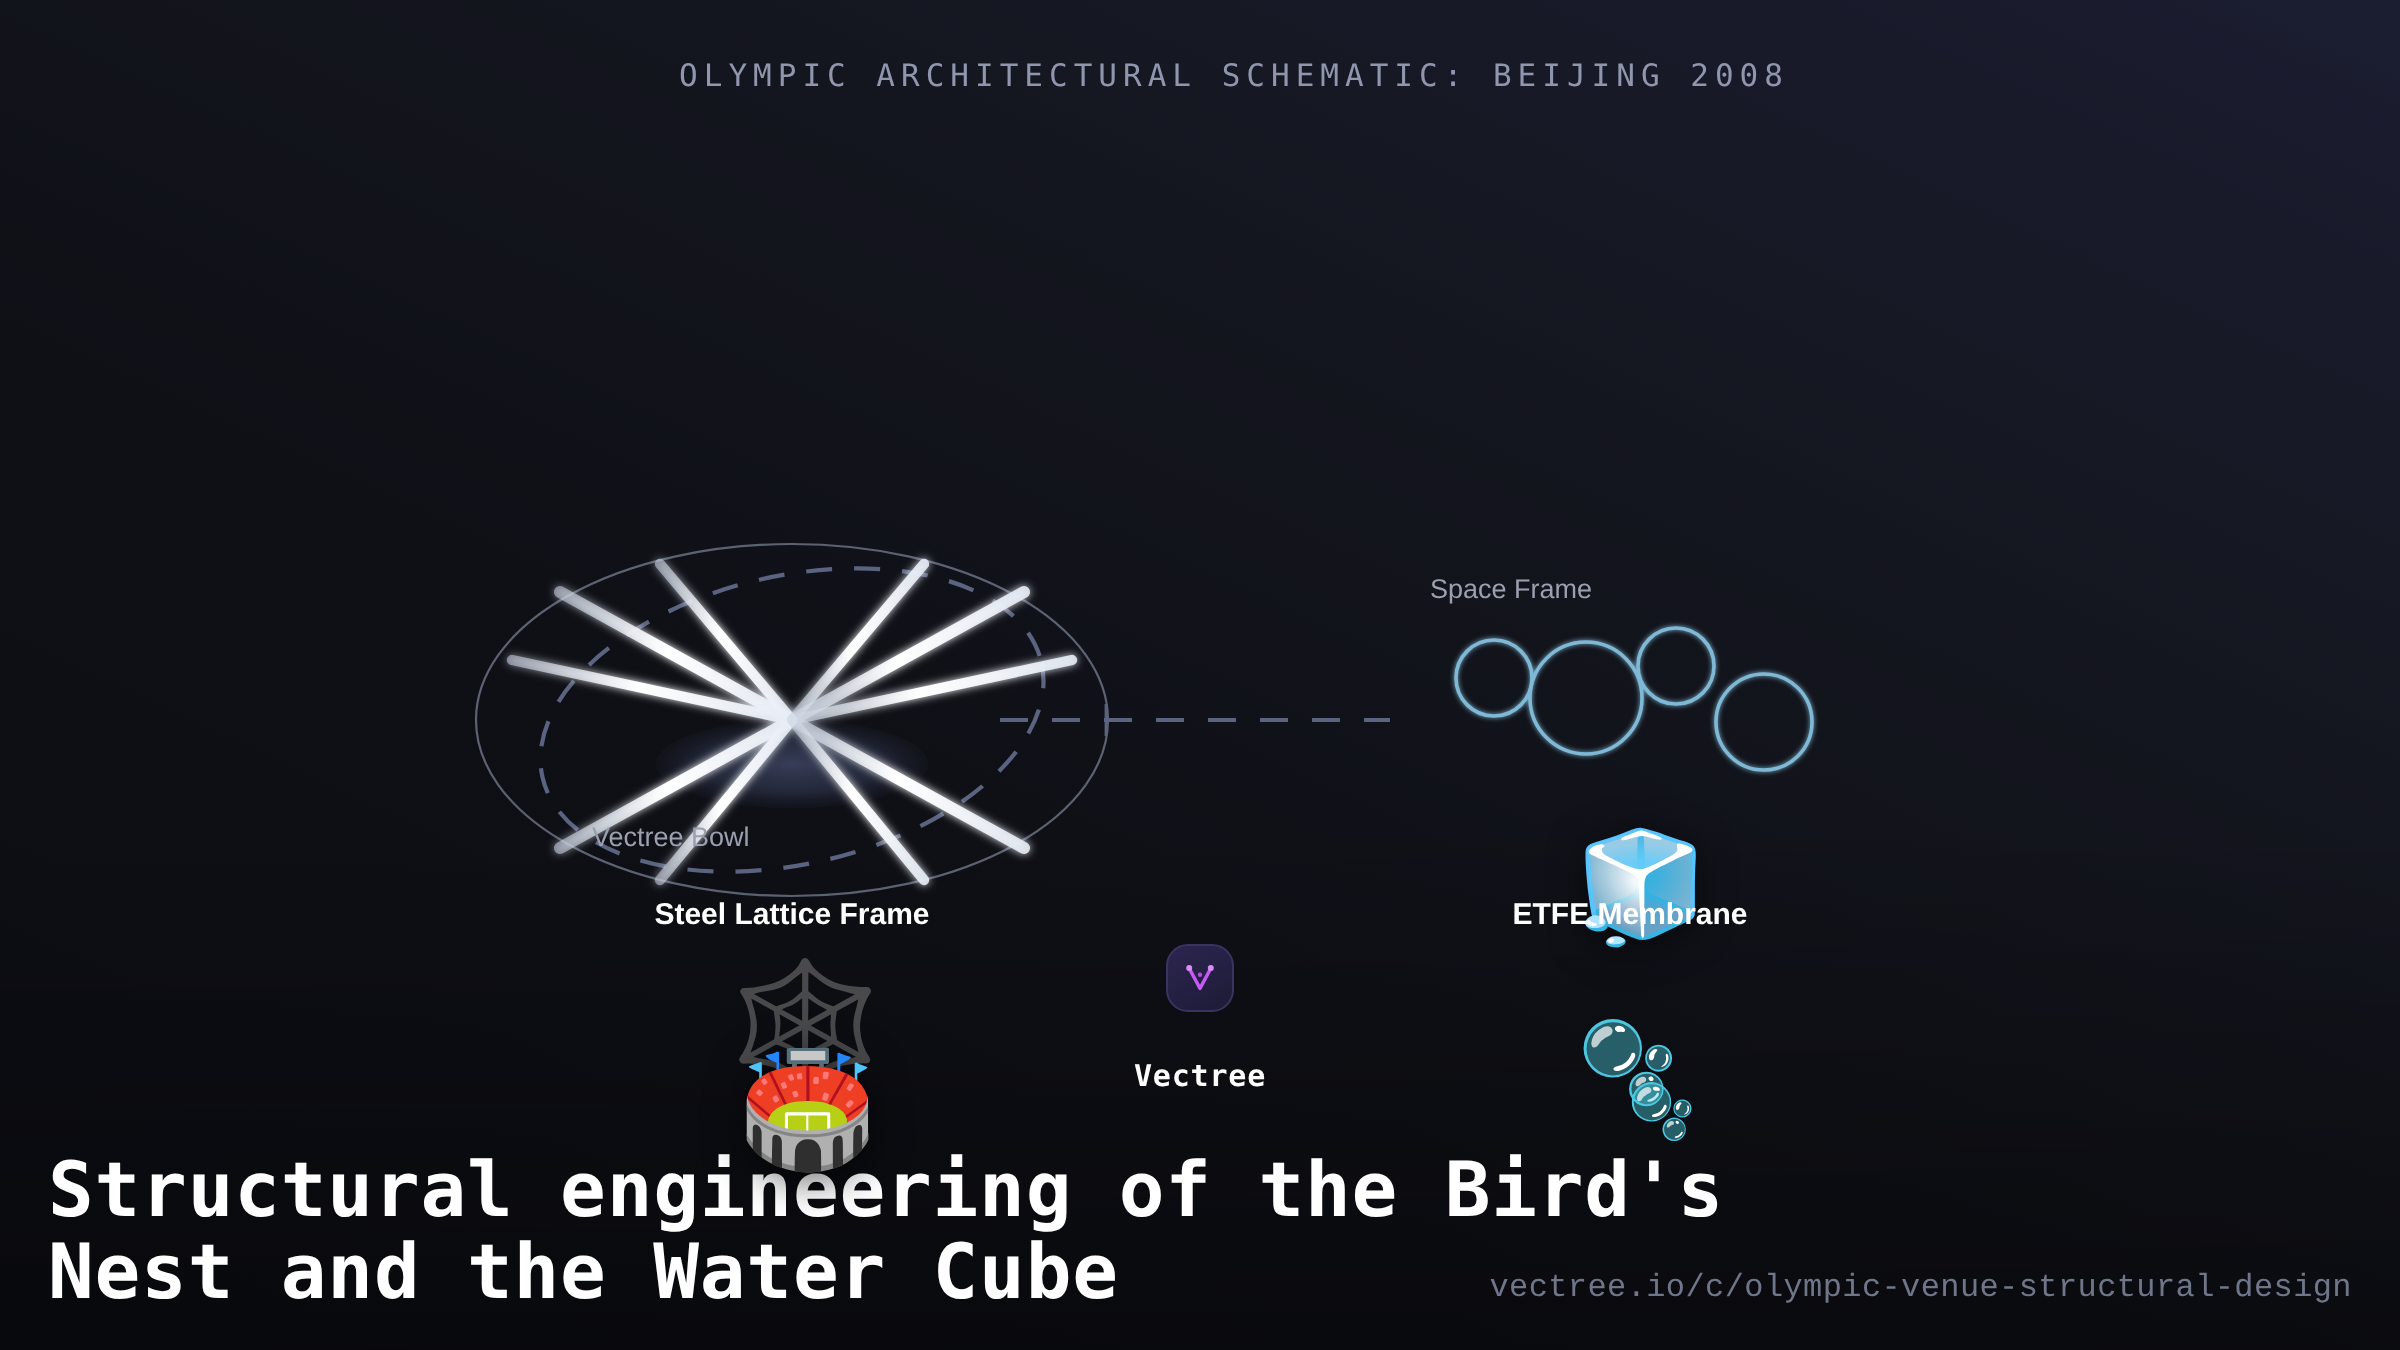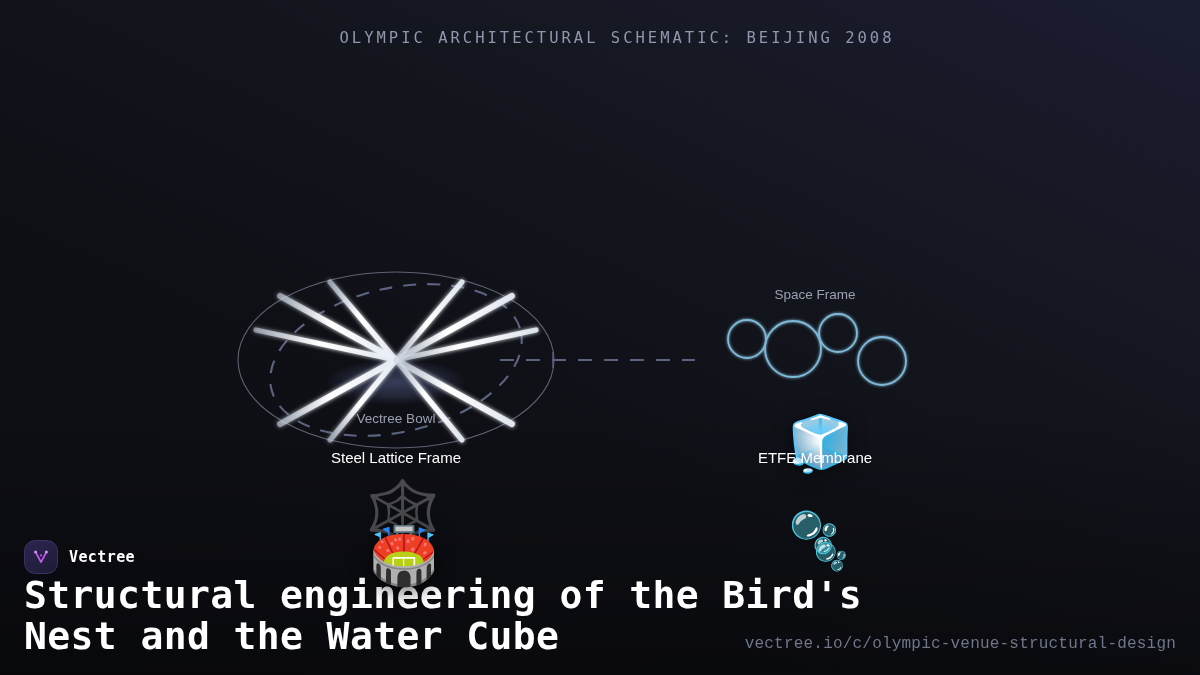--- a/index.html
+++ b/index.html
@@ -76,45 +76,46 @@
   .lbl {
     position:absolute;
     font-family:"Liberation Sans","DejaVu Sans",sans-serif;
     white-space:nowrap;
     z-index:8;
   }
   .sub-label {
     font-size:13.5px;
     color:#9aa0b0;
     font-weight:400;
-    text-align:center;
+    text-align:left;
   }
   .main-label {
     font-size:15px;
     color:#ffffff;
-    font-weight:400;
+    font-weight:700;
     text-align:center;
   }
   .label-concrete { left:296px; top:411px; width:200px; }
   .label-steel    { left:296px; top:449px; width:200px; }
   .label-space    { left:715px; top:287px; width:200px; }
   .label-etfe     { left:715px; top:449px; width:200px; }
 
   
   .footer {
     position:absolute;
     left:0; bottom:0;
     width:1200px;
     padding:0 24px 18px 24px;
   }
   .brand-row {
     display:flex;
     align-items:center;
-    gap:11px;
-    margin-bottom:1px;
+    gap:23px;
+    margin-bottom:28px;
+    flex-direction:column;
   }
   .brand-logo {
     width:34px; height:34px;
     border-radius:11px;
     background:linear-gradient(150deg,#2c2550 0%,#1d1b36 100%);
     border:1px solid #3a3360;
     display:flex; align-items:center; justify-content:center;
     flex:0 0 auto;
   }
   .brand-name {

